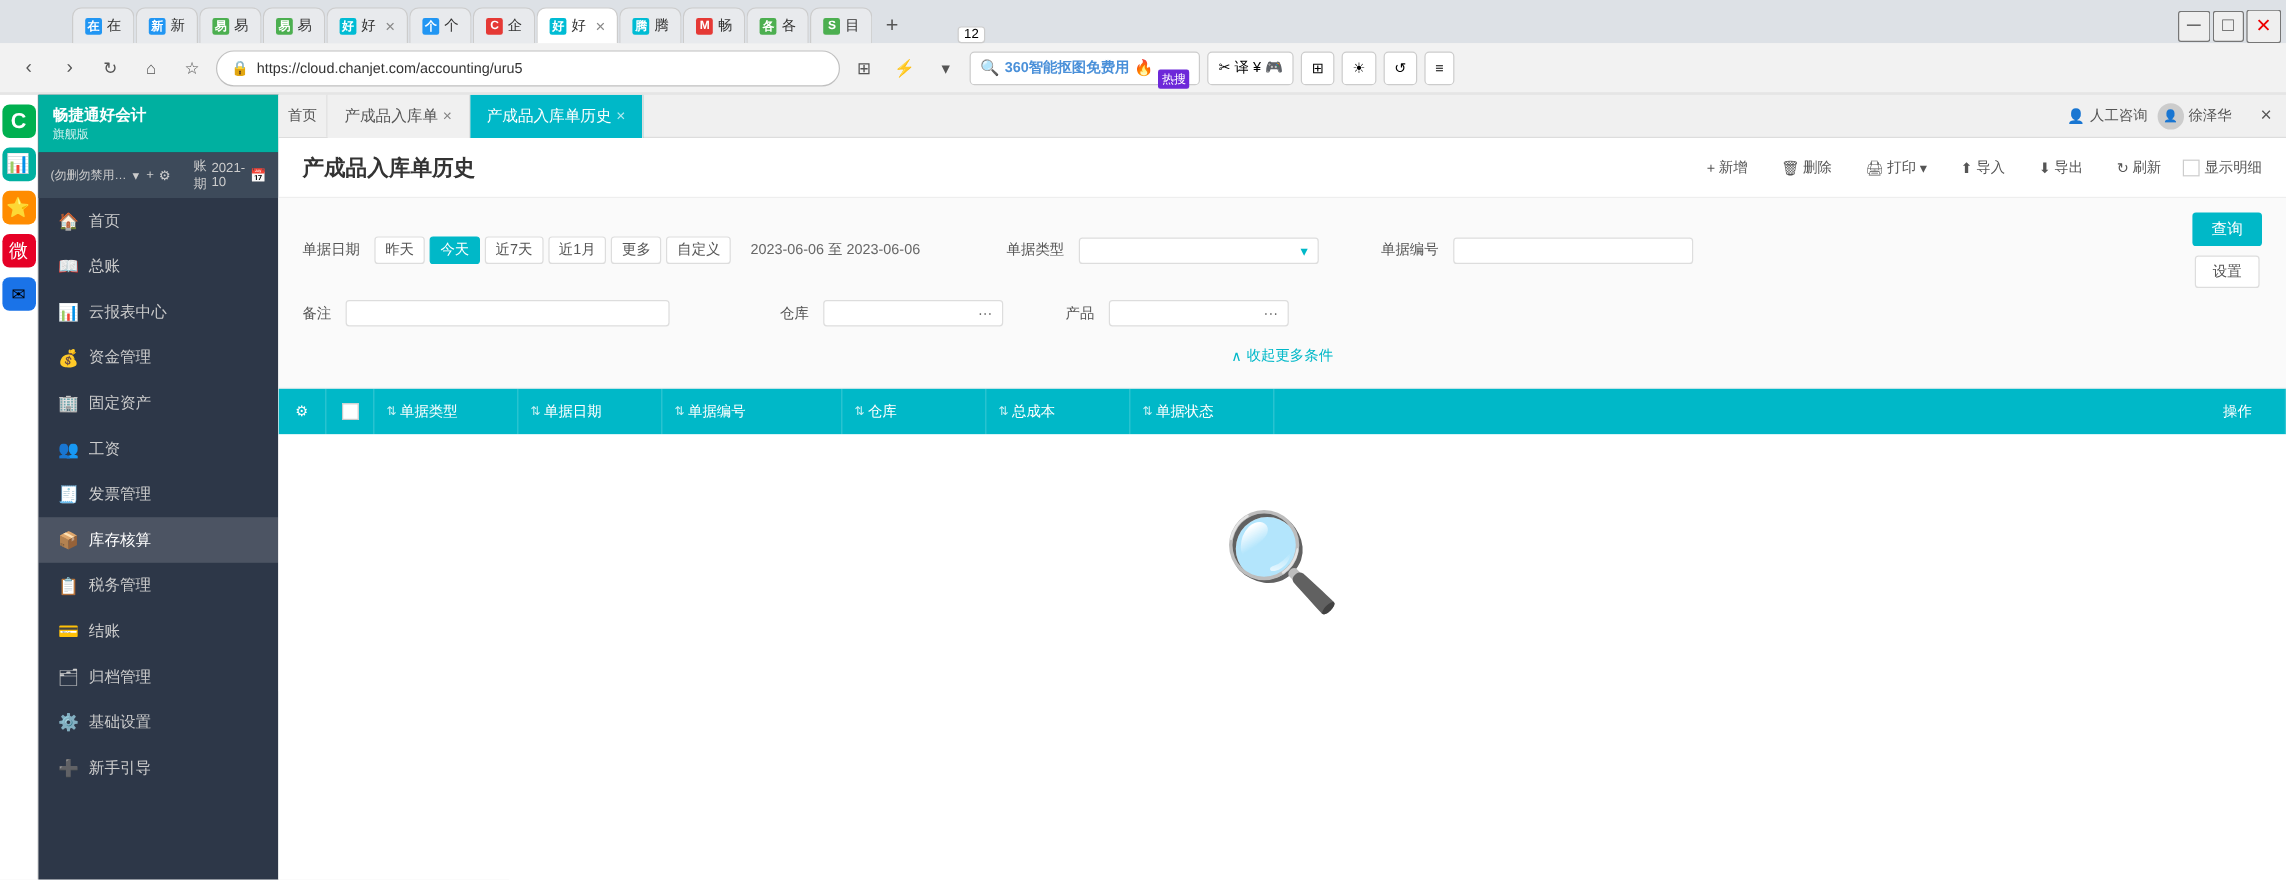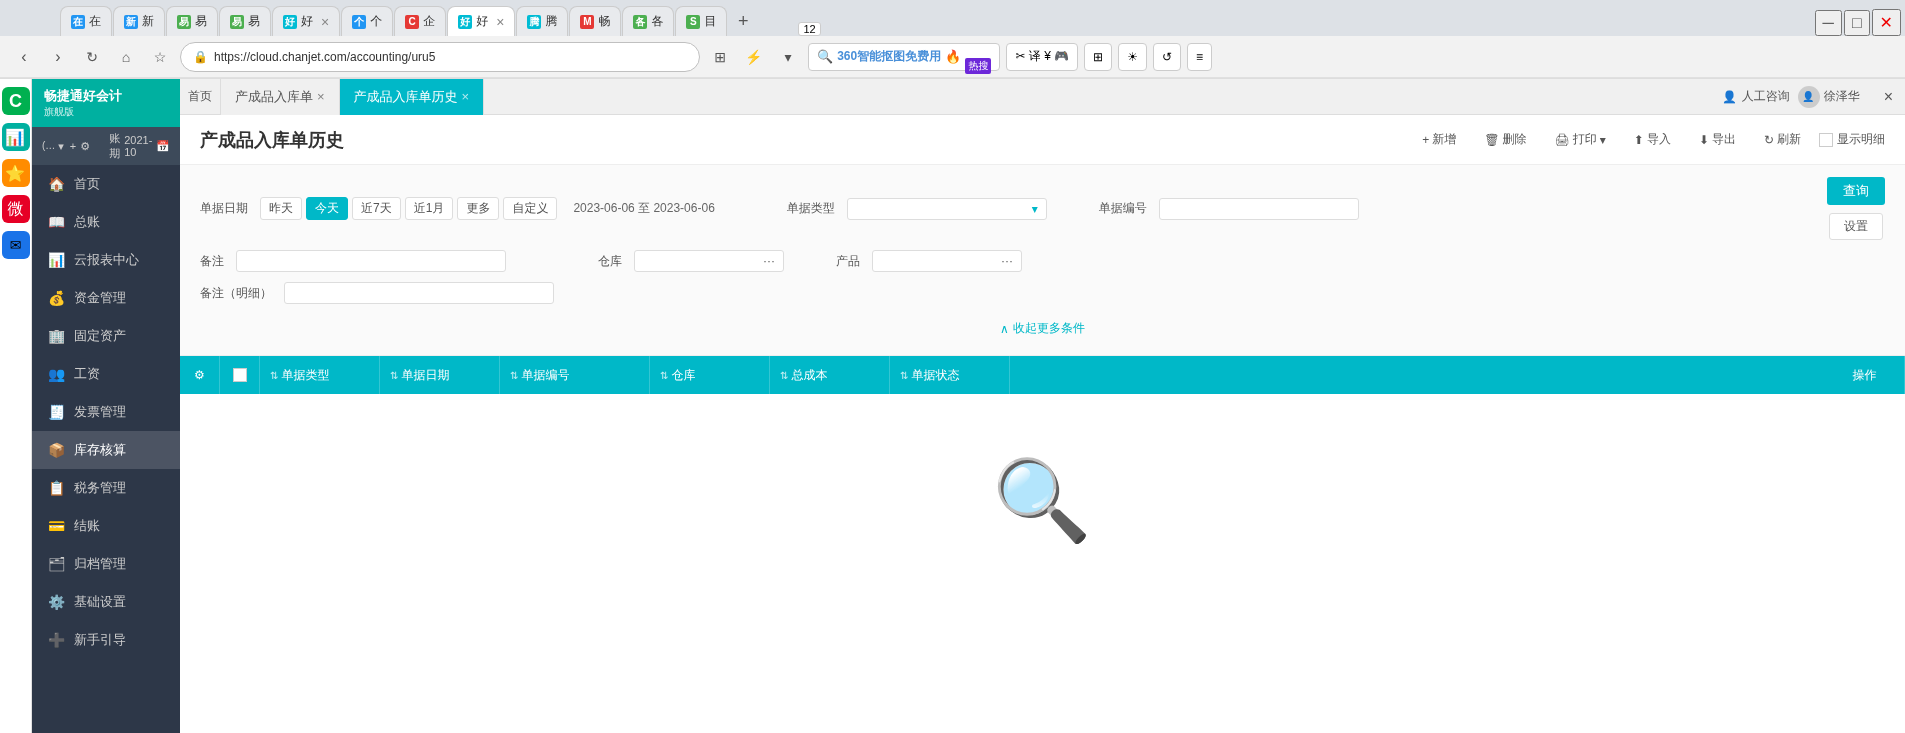--- a/index.html
+++ b/index.html
@@ -33,21 +33,21 @@
 
     
     .app-icon-sidebar { width: 32px; background: #fff; border-right: 1px solid #e0e0e0; display: flex; flex-direction: column; align-items: center; padding-top: 8px; gap: 8px; }
     .app-icon { width: 28px; height: 28px; border-radius: 6px; display: flex; align-items: center; justify-content: center; cursor: pointer; font-size: 14px; }
     .app-icon.green { background: #00b050; color: white; }
     .app-icon.teal { background: #00b0a0; color: white; }
     .app-icon.orange { background: #ff8c00; color: white; }
     .app-icon.red { background: #e60026; color: white; }
 
     
-    .nav-sidebar { width: 148px; background: #2d3748; color: white; display: flex; flex-direction: column; }
+    .nav-sidebar { width: 200px; background: #2d3748; color: white; display: flex; flex-direction: column; }
     .company-header { background: #00b0a0; padding: 8px 12px; display: flex; align-items: center; gap: 8px; }
     .nav-items { flex: 1; overflow-y: auto; }
     .nav-item { display: flex; align-items: center; gap: 8px; padding: 10px 16px; cursor: pointer; color: #ccc; font-size: 13px; }
     .nav-item.active { background: rgba(255,255,255,0.15); color: white; }
     .nav-item-icon { font-size: 14px; width: 18px; text-align: center; }
 
     
     .main-content { flex: 1; display: flex; flex-direction: column; background: #f5f5f5; overflow: hidden; }
     .inner-tab { display: flex; align-items: center; padding: 0 14px; height: 36px; font-size: 13px; cursor: pointer; color: #555; border-right: 1px solid #ddd; gap: 4px; background: #f0f0f0; }
     .inner-tab.active { background: #00b8c8; color: white; }
@@ -381,24 +381,20 @@
             <span>···</span>
           </div>
 
           <span class="filter-label" style="margin-left:40px;">产品</span>
           <div class="filter-select" style="min-width:150px;">
             <span style="flex:1;"></span>
             <span>···</span>
           </div>
         </div>
 
-        <div class="filter-row">
-          <span class="filter-label">备注（明细）</span>
-          <input class="filter-input" type="text" style="min-width: 270px;">
-        </div>
 
         <div class="collapse-btn">
           <span>∧</span>
           <span>收起更多条件</span>
         </div>
       </div>
 
       <div class="table-container">
         <div class="table-header">
           <div class="th settings">

